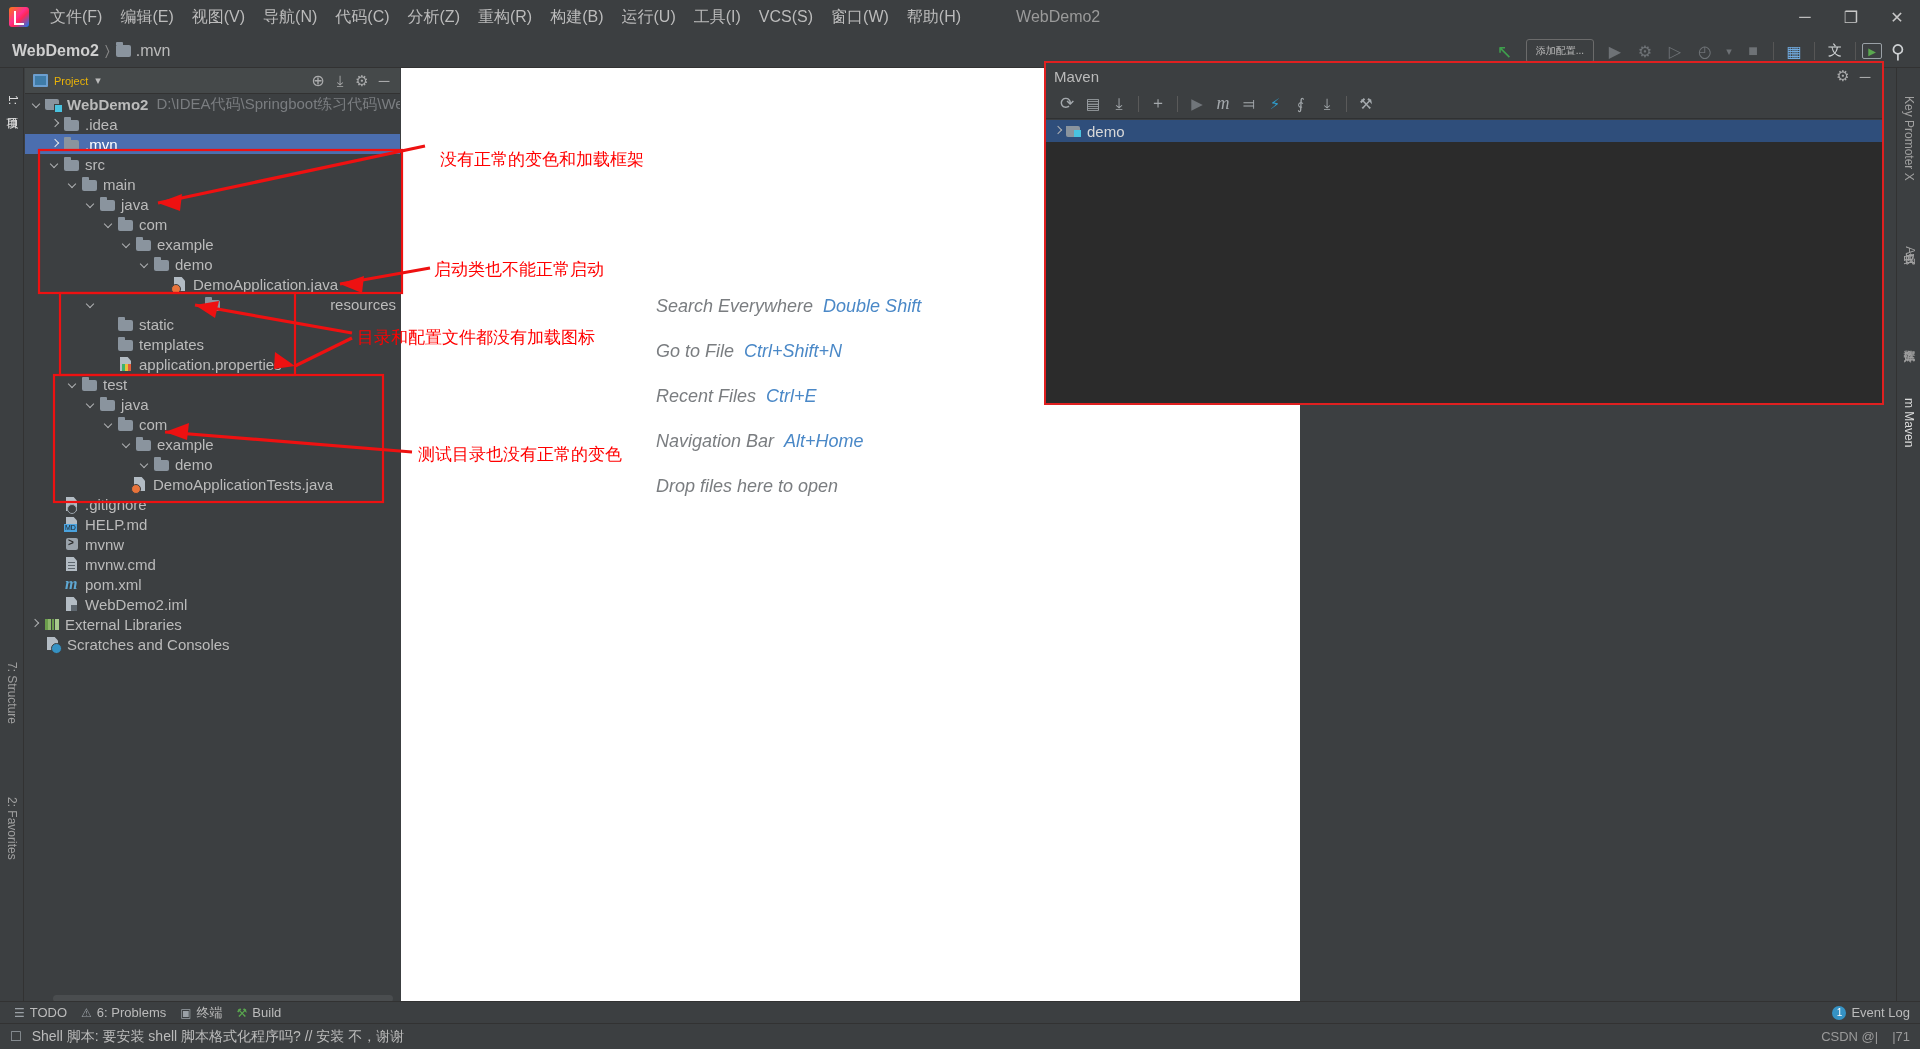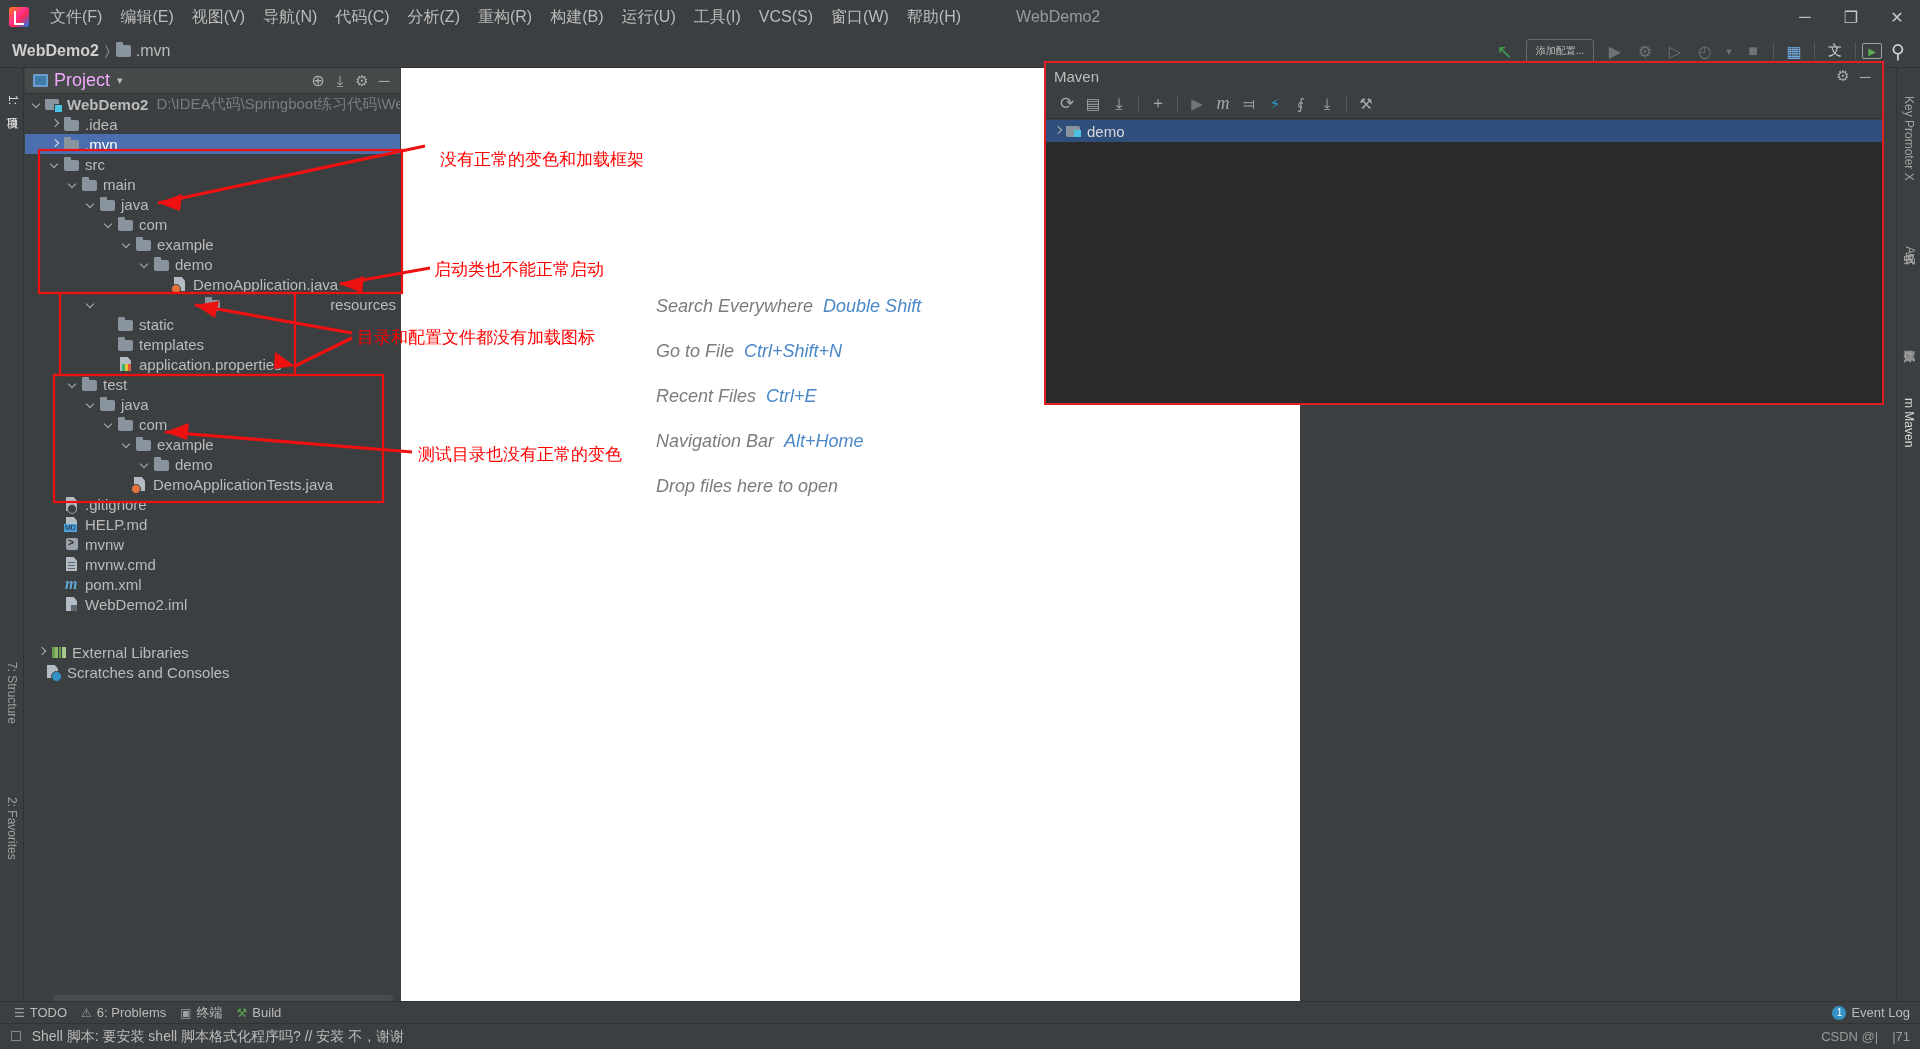--- a/index.html
+++ b/index.html
@@ -81,21 +81,21 @@
     position:absolute; right:0; top:68px; width:24px; bottom:45px;
     background:#3c3f41; border-left:1px solid #323232;
   }
 
   
   .proj-panel { position:absolute; left:25px; top:68px; width:375px; bottom:45px; background:#3c3f41; }
   .panel-head {
     height:26px; display:flex; align-items:center; background:#45494a;
     border-bottom:1px solid #323232; padding-left:8px;
   }
-  .panel-title { color:#f0abfc; font-size:18px; margin-left:6px; }
+  .panel-title { color:#eab308; font-size:11px; margin-left:6px; }
   .panel-head-icons { margin-left:auto; display:flex; align-items:center; padding-right:5px; }
   .ph-icon { width:22px; height:22px; display:flex; align-items:center; justify-content:center; color:#a9aaab; }
   .proj-ico {
     width:15px; height:13px; border:2px solid #6c9fd0; background:#3f7ca8; border-radius:1px;
     display:inline-block;
   }
 
   .tree { position:absolute; left:0; right:0; top:26px; bottom:0; overflow:hidden; }
   .row {
     height:20px; display:flex; align-items:center; color:#bbbbbb; font-size:15px;
@@ -512,21 +512,21 @@
         <div class="row" style="padding-left: 24px;">
           <span class="arrow "></span>
           <span class="i mvn"></span>
           <span>pom.xml</span>
         </div>
         <div class="row" style="padding-left: 24px;">
           <span class="arrow "></span>
           <span class="i iml"></span>
           <span>WebDemo2.iml</span>
         </div>
-        <div class="row" style="padding-left: 11px; margin-top: 28px;">
+        <div class="row" style="padding-left: 4px;">
           <span class="arrow closed"></span>
           <span class="i lib"></span>
           <span>External Libraries</span>
         </div>
         <div class="row" style="padding-left: 6px;">
           <span class="arrow "></span>
           <span class="i scr"></span>
           <span>Scratches and Consoles</span>
         </div>
       </div>

